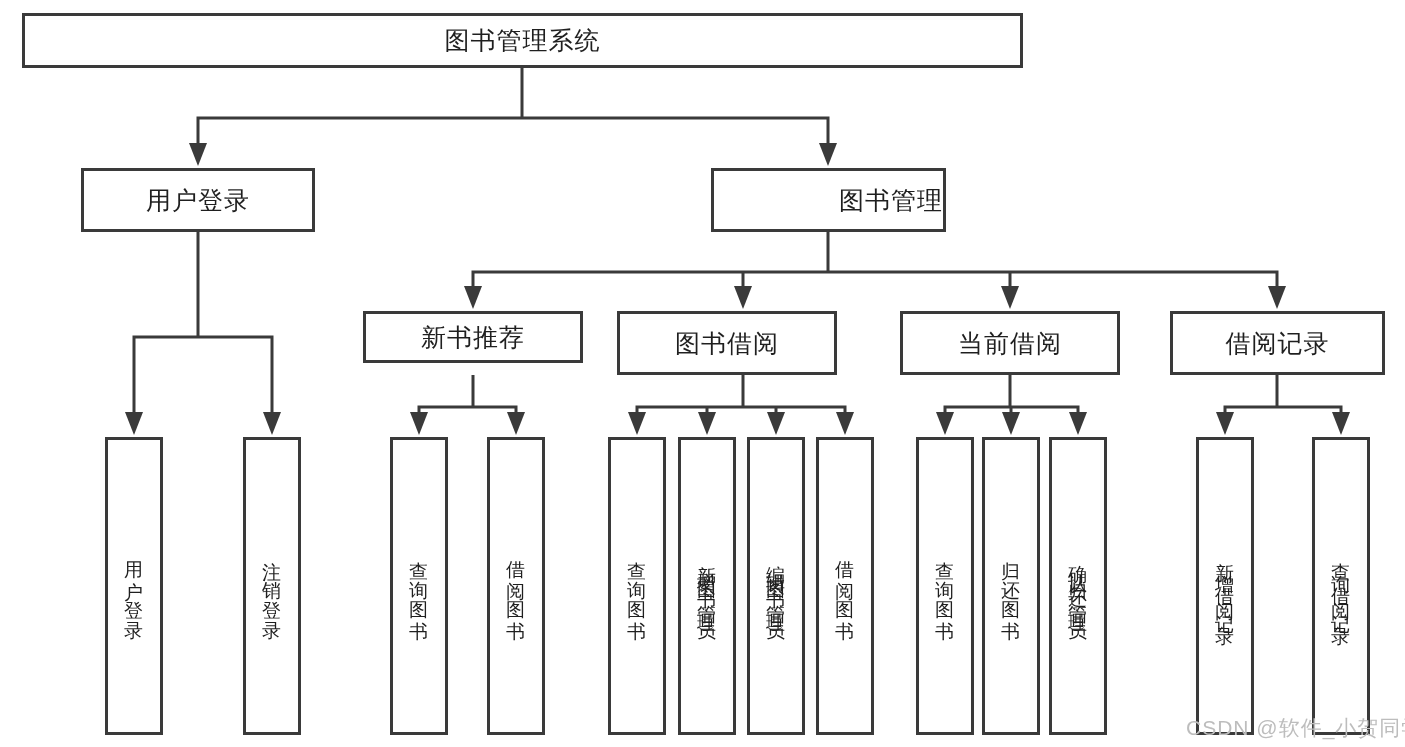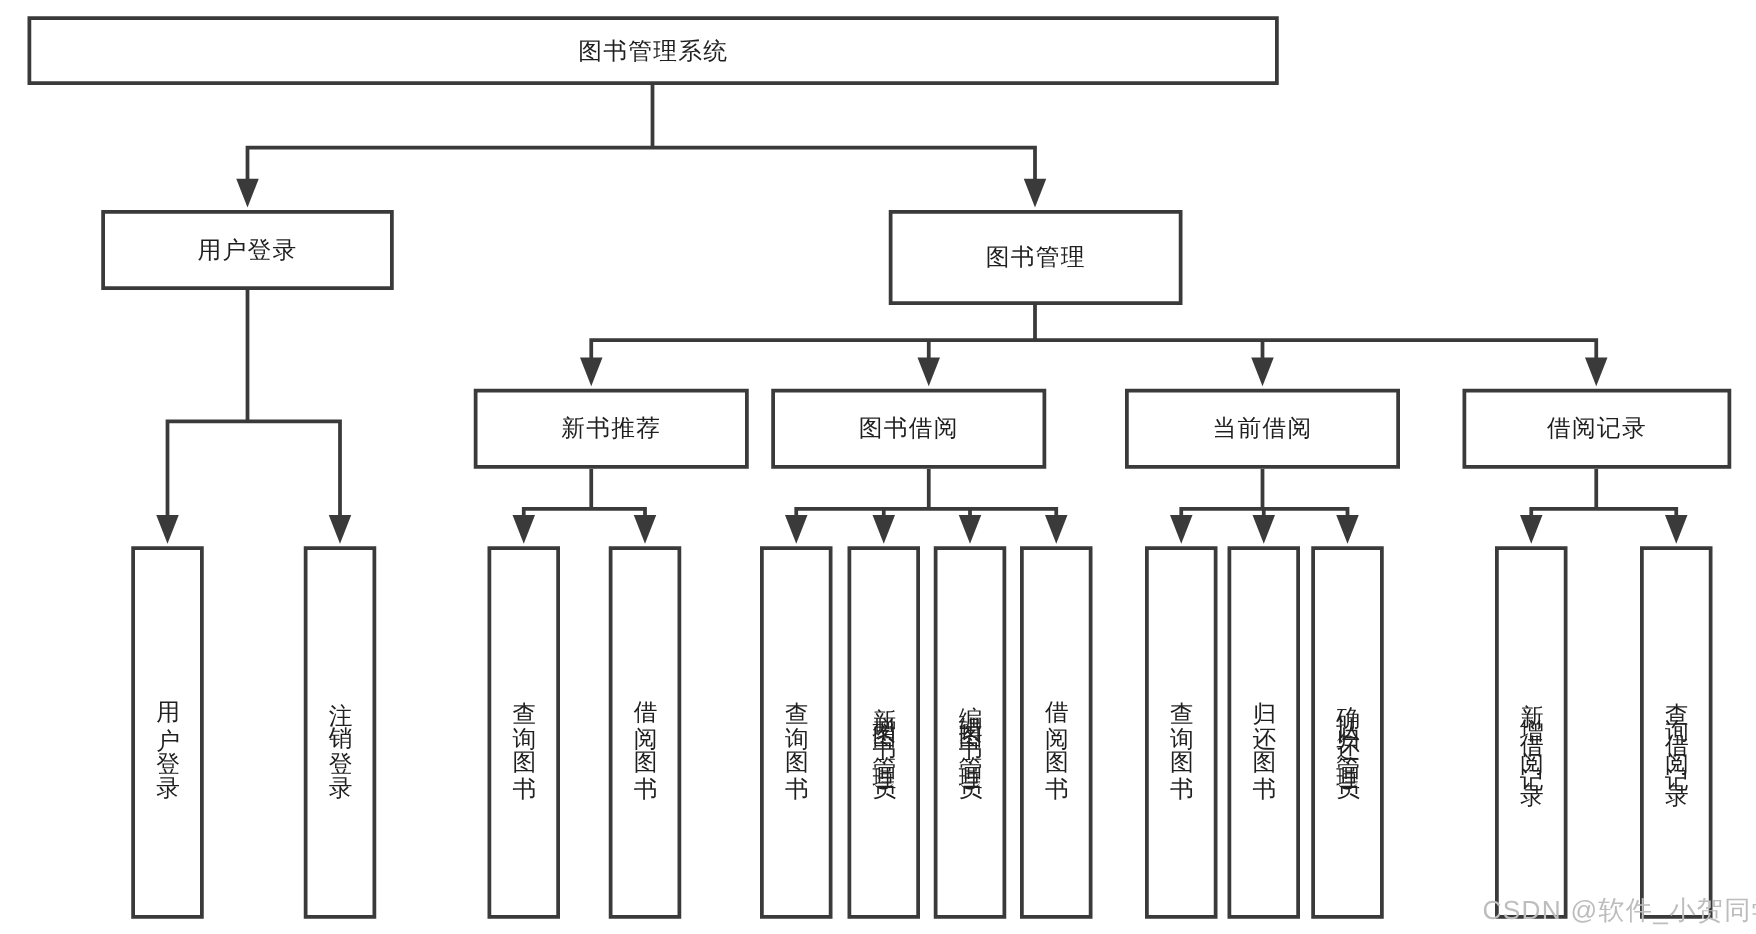--- a/index.html
+++ b/index.html
@@ -12,21 +12,21 @@
   }
   .connectors{position:absolute;left:0;top:0;pointer-events:none;}
   .node{
     position:absolute;
     box-sizing:border-box;
     background:#ffffff;
     border:3px solid #3a3a3a;
     display:flex;align-items:center;justify-content:center;
     color:#1f1f1f;
   }
-  .hlabel{font-size:19px;letter-spacing:1px;white-space:nowrap;}
+  .hlabel{font-size:25px;letter-spacing:1px;white-space:nowrap;}
   .leaf{width:58px;top:437px;height:298px;}
   .vtext{
     writing-mode:vertical-rl;
     text-orientation:mixed;
     font-size:19px;
     letter-spacing:20px;
     color:#1f1f1f;
     line-height:1;
     white-space:nowrap;
   }
@@ -96,25 +96,25 @@
     </g>
   </svg>
 
   <div class="node" style="left:22px;top:13px;width:1001px;height:55px;">
     <span class="hlabel">图书管理系统</span>
   </div>
 
   <div class="node" style="left:81px;top:168px;width:234px;height:64px;">
     <span class="hlabel">用户登录</span>
   </div>
-  <div class="node" style="left:711px;top:168px;width:235px;height:76px;">
+  <div class="node" style="left:711px;top:168px;width:235px;height:64px;justify-content:flex-end;">
     <span class="hlabel">图书管理</span>
   </div>
 
-  <div class="node" style="left:363px;top:311px;width:220px;height:64px;margin-left:16px;">
+  <div class="node" style="left:363px;top:311px;width:220px;height:52px;">
     <span class="hlabel">新书推荐</span>
   </div>
   <div class="node" style="left:617px;top:311px;width:220px;height:64px;">
     <span class="hlabel">图书借阅</span>
   </div>
   <div class="node" style="left:900px;top:311px;width:220px;height:64px;">
     <span class="hlabel">当前借阅</span>
   </div>
   <div class="node" style="left:1170px;top:311px;width:215px;height:64px;">
     <span class="hlabel">借阅记录</span>

